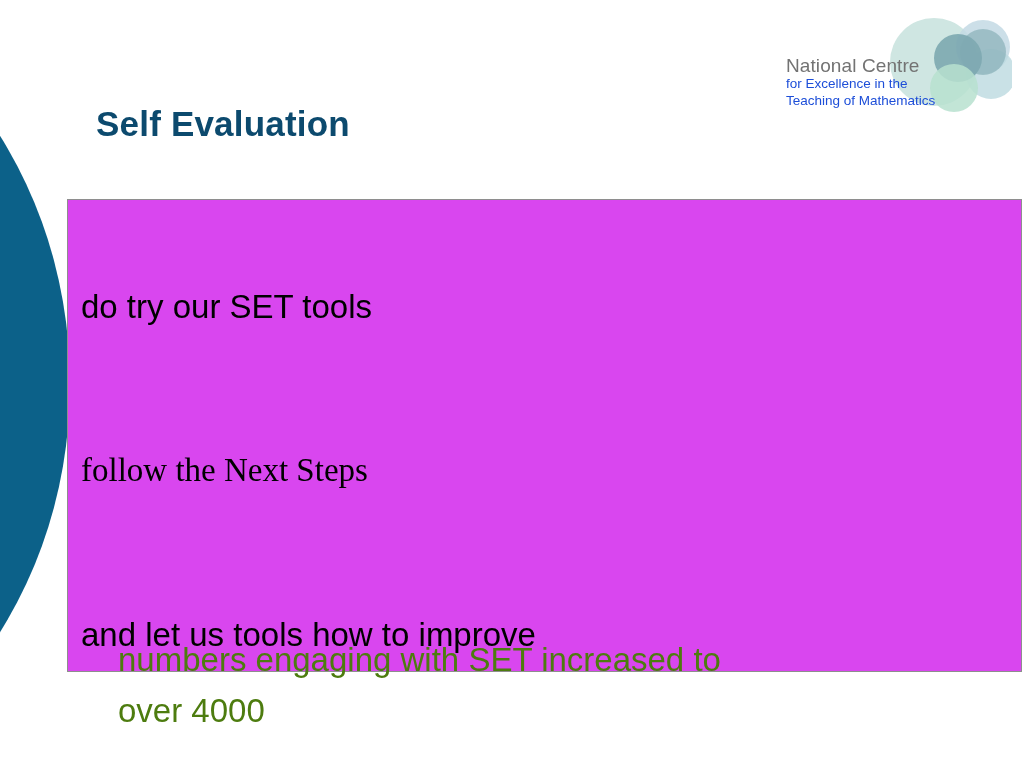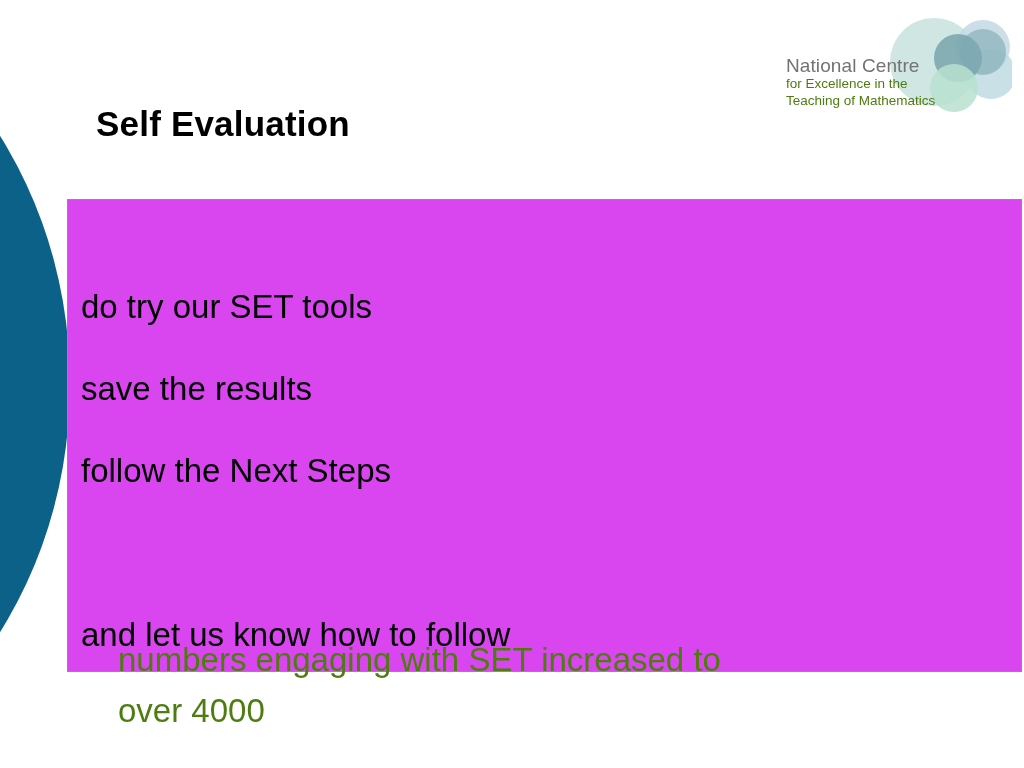--- a/index.html
+++ b/index.html
@@ -29,21 +29,21 @@
     pointer-events: none;
   }
 
   
   #page-title {
     position: absolute;
     left: 96px;
     top: 104px;
     font-size: 35px;
     font-weight: bold;
-    color: #000000;
+    color: #0c4a6e;
     letter-spacing: 0.2px;
     white-space: nowrap;
   }
 
   
   #logo {
     position: absolute;
     left: 780px;
     top: 14px;
     width: 232px;
@@ -64,21 +64,21 @@
   }
   .logo-line1 {
     font-size: 19px;
     color: #737373;
     letter-spacing: 0.1px;
     line-height: 1.06;
     white-space: nowrap;
   }
   .logo-line2, .logo-line3 {
     font-size: 13.5px;
-    color: #4d7c0f;
+    color: #1d4ed8;
     line-height: 1.22;
     white-space: nowrap;
   }
 
   
   #content-box {
     position: absolute;
     left: 67px;
     top: 199px;
     width: 955px;
@@ -92,21 +92,21 @@
   .body-line {
     position: absolute;
     left: 13px;
     font-size: 33px;
     color: #000000;
     white-space: nowrap;
     line-height: 1;
   }
   #body-line-0 { top: 90px; }
   #body-line-1 { top: 172px; }
-  #body-line-2 { top: 254px; }
+  #body-line-2 { top: 254px; font-family: Liberation Serif, serif; }
 
   #body-line-and {
     position: absolute;
     left: 13px;
     top: 418px;
     font-size: 33px;
     color: #000000;
     white-space: nowrap;
     line-height: 1;
   }
@@ -150,25 +150,24 @@
     </div>
     <div id="logo-text">
       <div class="logo-line1">National Centre</div>
       <div class="logo-line2">for Excellence in the</div>
       <div class="logo-line3">Teaching of Mathematics</div>
     </div>
   </div>
 
   <div id="content-box">
     <div class="body-line" id="body-line-0">do try our SET tools</div>
-    <div class="body-line" id="body-line-1">save the results</div>
     <div class="body-line" id="body-line-2">follow the Next Steps</div>
 
     <div id="body-line-and">
-      <span class="bold-lead">and</span><span> let us know how to follow</span>
+      <span class="bold-lead">and</span><span> let us tools how to improve</span>
     </div>
   </div>
 
   <div id="overlay-text">
     <div class="overlay-line">numbers engaging with SET increased to</div>
     <div class="overlay-line">over 4000</div>
   </div>
 
 </div>
 

